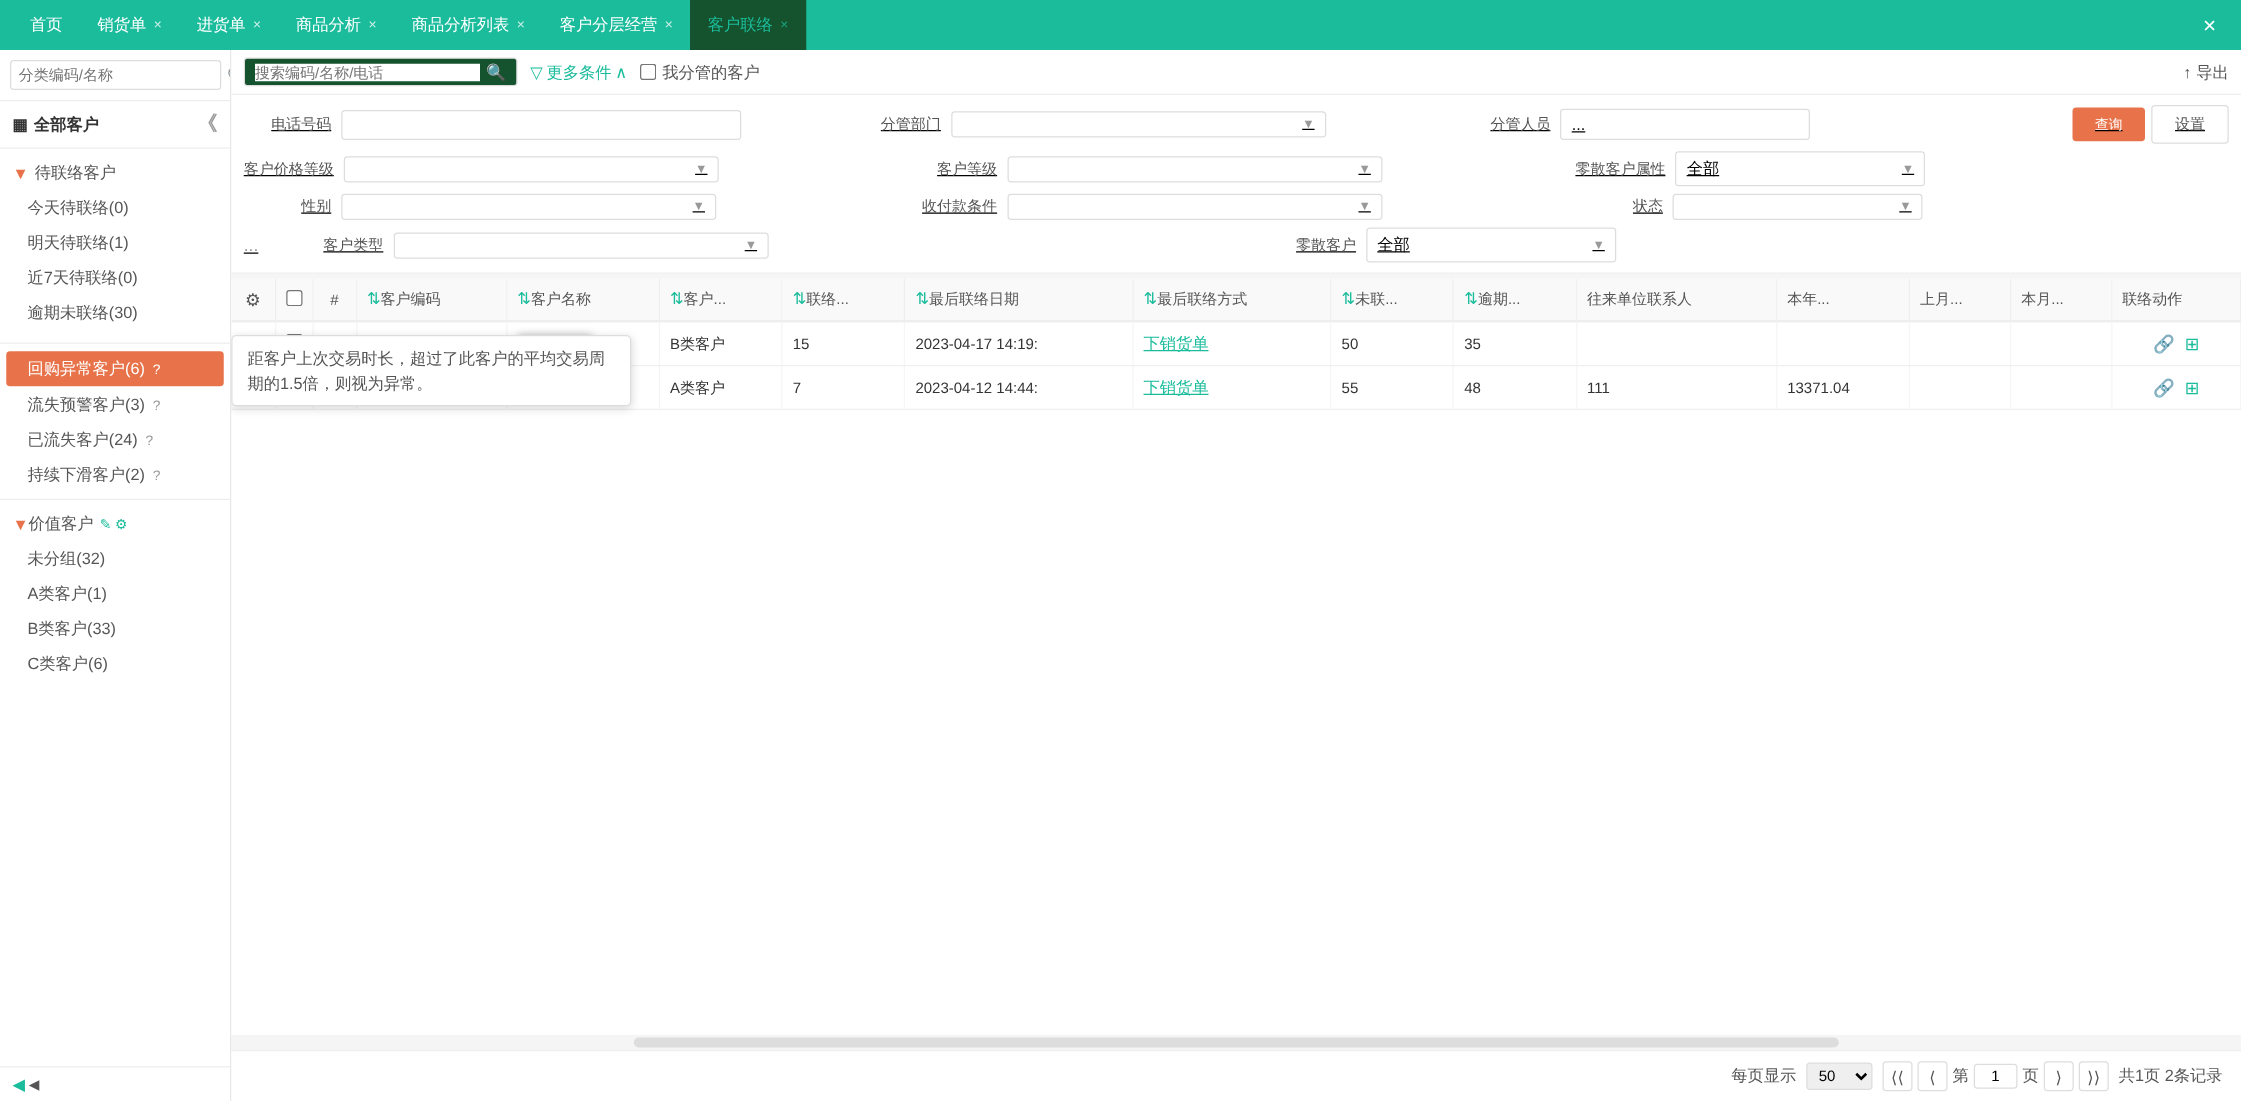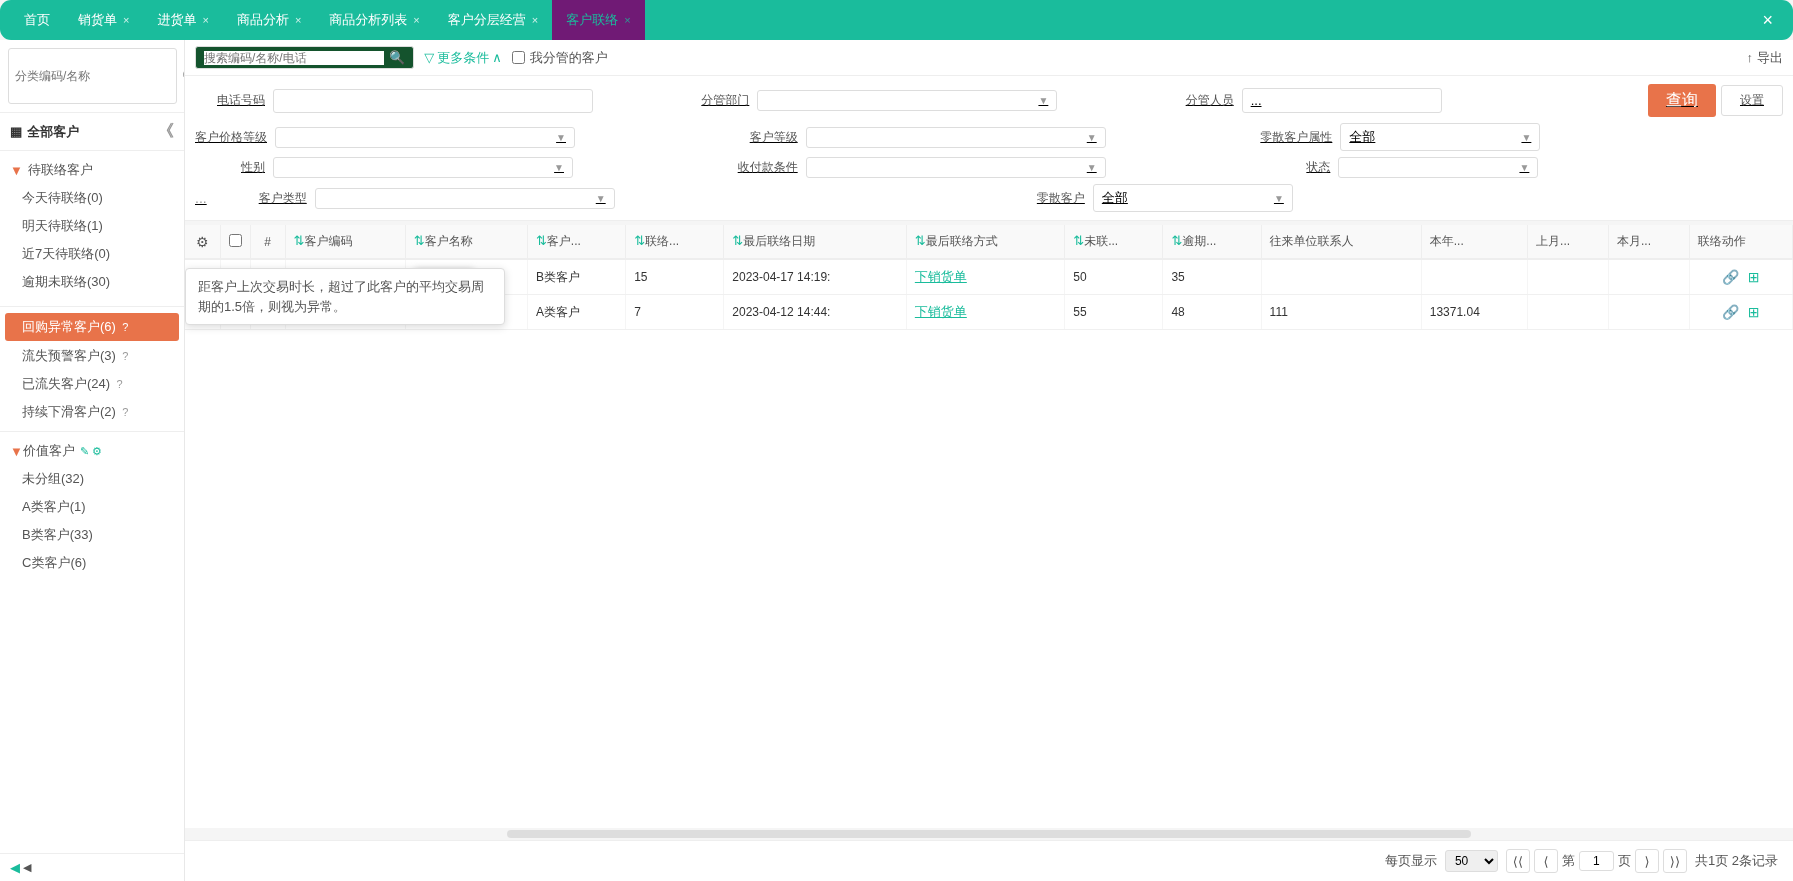--- a/index.html
+++ b/index.html
@@ -1,39 +1,39 @@
 <!DOCTYPE html>
 <html><head>
   <meta charset="utf-8">
   <style>
     * { box-sizing: border-box; margin: 0; padding: 0; font-family: 'Microsoft YaHei', Arial, sans-serif; font-size: 13px; }
     body { background: #f5f5f5; overflow: hidden; width: 1793px; height: 881px; }
 
     
     .top-nav {
       display: flex; align-items: center; background: #1abc9c; height: 40px; padding: 0 10px;
-      color: white; position: relative; border-radius: 11px;
+      color: white; position: relative;
     }
     .top-nav .nav-item {
       padding: 0 14px; height: 40px; display: flex; align-items: center; cursor: pointer; color: white; font-size: 13px; white-space: nowrap;
     }
-    .top-nav .nav-item.active { background: #701a75; color: #1abc9c; }
+    .top-nav .nav-item.active { background: #14532d; color: #1abc9c; }
     .top-nav .nav-item .close-x { margin-left: 6px; font-size: 11px; opacity: 0.8; }
     .top-nav .nav-close { margin-left: auto; font-size: 18px; cursor: pointer; color: white; padding: 0 10px; }
 
     
     .main-layout { display: flex; height: calc(881px - 40px); }
 
     
     .sidebar {
       width: 185px; background: white; border-right: 1px solid #e8e8e8; overflow-y: auto; flex-shrink: 0;
       display: flex; flex-direction: column;
     }
     .sidebar-search { display: flex; align-items: center; padding: 8px; border-bottom: 1px solid #eee; }
-    .sidebar-search input { flex: 1; border: 1px solid #ddd; border-radius: 3px; padding: 20px 6px; font-size: 12px; outline: none; }
+    .sidebar-search input { flex: 1; border: 1px solid #ddd; border-radius: 3px; padding: 4px 6px; font-size: 12px; outline: none; }
     .sidebar-search .search-icon { margin-left: 5px; color: #999; cursor: pointer; }
 
     .sidebar-header { display: flex; align-items: center; padding: 8px 10px; font-weight: bold; color: #333; border-bottom: 1px solid #eee; }
     .sidebar-header .expand-icon { margin-right: 5px; }
     .sidebar-header .collapse-btn { margin-left: auto; color: #999; cursor: pointer; font-size: 16px; }
 
     .sidebar-section { padding: 5px 0; }
     .sidebar-group-header { display: flex; align-items: center; padding: 5px 10px; color: #555; font-size: 12px; cursor: pointer; }
     .sidebar-group-header .triangle { margin-right: 5px; color: #e8734a; }
     .sidebar-item {
@@ -62,21 +62,21 @@
     
     .filter-area { background: white; border-bottom: 1px solid #eee; padding: 8px 10px; text-decoration: underline; }
     .filter-row { display: flex; align-items: center; margin-bottom: 6px; gap: 10px; }
     .filter-row:last-child { margin-bottom: 0; }
     .filter-field { display: flex; align-items: center; flex: 1; min-width: 0; }
     .filter-label { color: #555; font-size: 12px; white-space: nowrap; min-width: 70px; text-align: right; margin-right: 8px; }
     .filter-select { flex: 1; display: flex; align-items: center; border: 1px solid #ddd; border-radius: 3px; padding: 4px 8px; background: white; cursor: pointer; font-size: 12px; }
     .filter-select .arrow { margin-left: auto; color: #999; font-size: 10px; }
     .filter-input { flex: 1; border: 1px solid #ddd; border-radius: 3px; padding: 4px 8px; font-size: 12px; outline: none; }
     .filter-actions { display: flex; gap: 5px; align-items: center; }
-    .btn-query { background: #e8734a; color: white; border: none; border-radius: 3px; padding: 6px 18px; cursor: pointer; font-size: 16px; }
+    .btn-query { background: #e8734a; color: white; border: none; border-radius: 3px; padding: 6px 18px; cursor: pointer; font-size: 11px; }
     .btn-settings { background: white; color: #555; border: 1px solid #ddd; border-radius: 3px; padding: 6px 18px; cursor: pointer; font-size: 12px; }
     .filter-dots { color: #999; font-size: 14px; cursor: pointer; }
 
     
     .table-container { flex: 1; overflow: auto; background: white; margin-top: 4px; }
     table { width: 100%; border-collapse: collapse; min-width: 1400px; }
     thead tr { background: #f9f9f9; border-bottom: 2px solid #eee; }
     th { padding: 8px 8px; color: #555; font-weight: normal; font-size: 12px; text-align: left; border-right: 1px solid #eee; white-space: nowrap; position: relative; }
     td { padding: 8px 8px; color: #333; font-size: 12px; border-bottom: 1px solid #f0f0f0; border-right: 1px solid #f5f5f5; white-space: nowrap; }
     .col-settings { width: 35px; text-align: center; }

